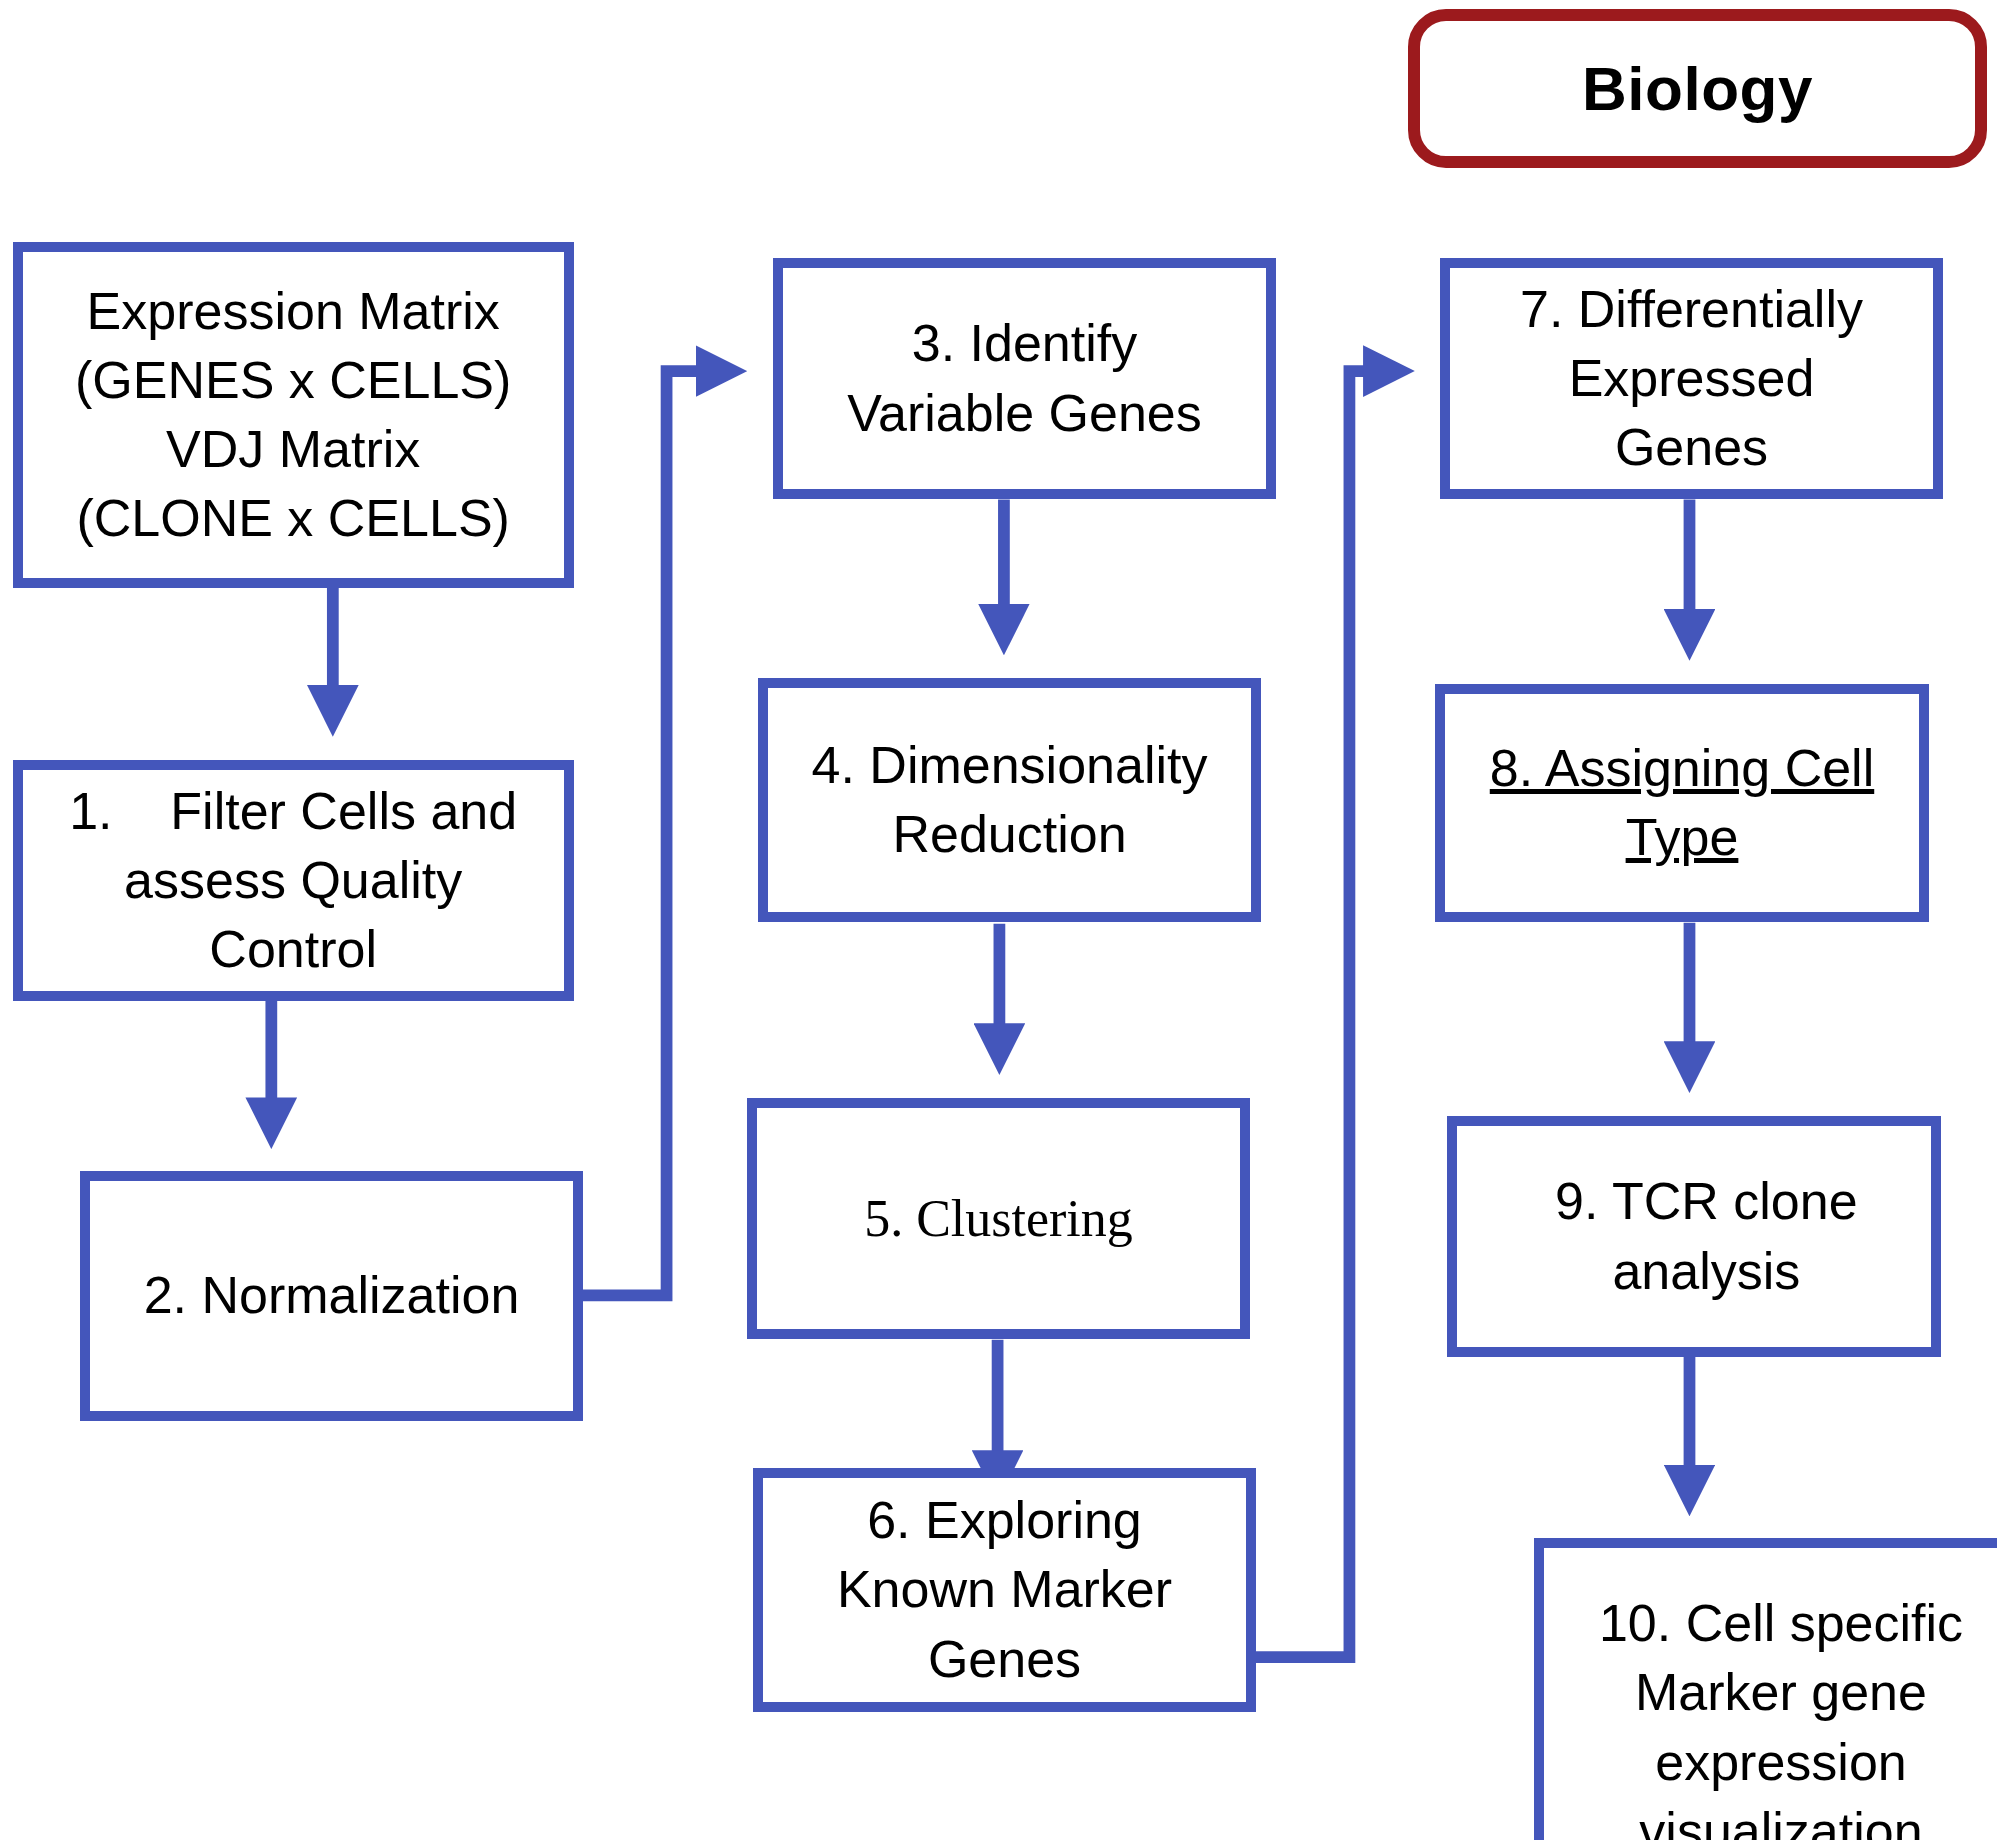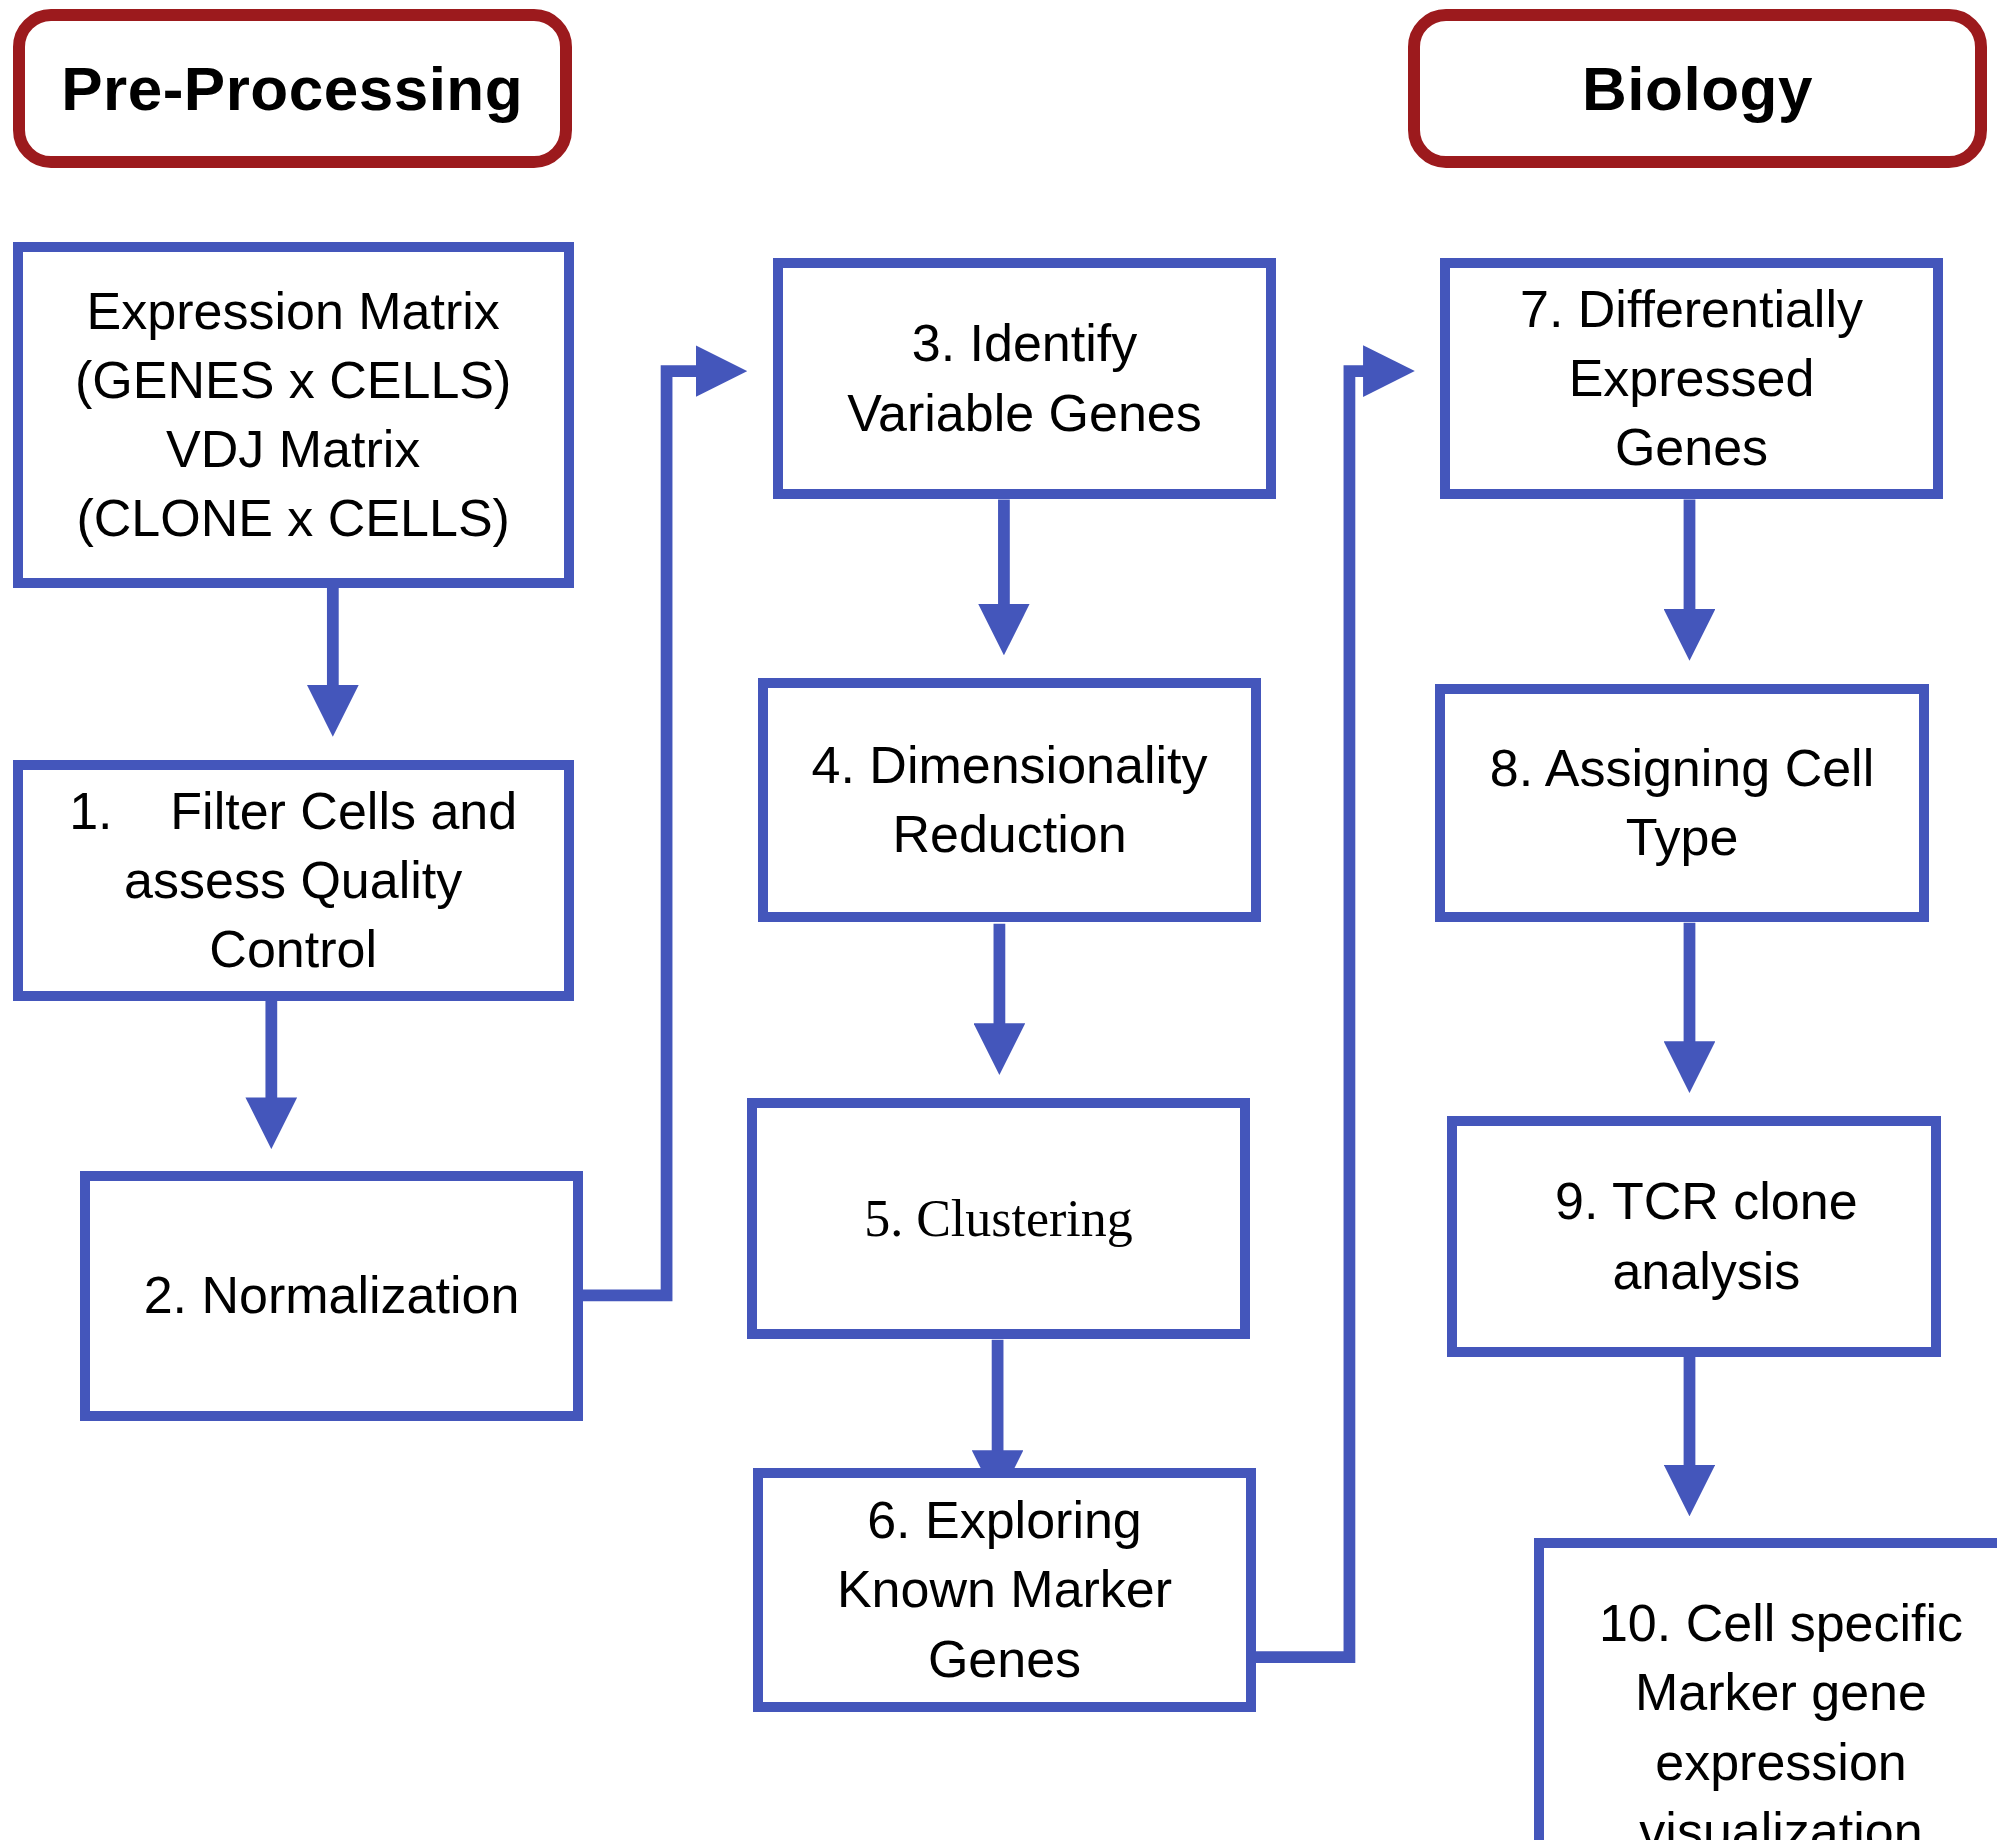--- a/index.html
+++ b/index.html
@@ -88,21 +88,20 @@
     <path class="flowline" marker-end="url(#ah)" d="M 1110 552 L 1110 710"></path>
     <path class="flowline" marker-end="url(#ah)" d="M 1105 1021 L 1105 1174"></path>
     <path class="flowline" marker-end="url(#ah)" d="M 1103 1481 L 1103 1646"></path>
     <path class="flowline" marker-end="url(#ah)" d="M 1386 1832 L 1492 1832 L 1492 410 L 1550 410"></path>
 
     <path class="flowline" marker-end="url(#ah)" d="M 1868 552 L 1868 716"></path>
     <path class="flowline" marker-end="url(#ah)" d="M 1868 1020 L 1868 1194"></path>
     <path class="flowline" marker-end="url(#ah)" d="M 1868 1500 L 1868 1662"></path>
   </svg>
 
-  <div class="header" style="left:12.7px; top:9px; width:559px; height:159px;">Pre-Processing</div>
   <div class="header" style="left:1408px; top:9px; width:579px; height:159px;">Biology</div>
 
   <div class="box" style="left:12.7px; top:242px; width:561px; height:346px;">Expression Matrix
 (GENES x CELLS)
 VDJ Matrix
 (CLONE x CELLS)</div>
   <div class="box" style="left:12.7px; top:760px; width:561px; height:241px;">1.    Filter Cells and
 assess Quality
 Control</div>
   <div class="box" style="left:80px; top:1171px; width:503px; height:250px;">2. Normalization</div>
@@ -112,21 +111,21 @@
   <div class="box" style="left:758px; top:678px; width:503px; height:244px;">4. Dimensionality
 Reduction</div>
   <div class="box" style="left:747px; top:1098px; width:503px; height:241px;font-family:Liberation Serif, serif;">5. Clustering</div>
   <div class="box" style="left:753px; top:1468px; width:503px; height:244px;">6. Exploring
 Known Marker
 Genes</div>
 
   <div class="box" style="left:1440px; top:258px; width:503px; height:241px;">7. Differentially
 Expressed
 Genes</div>
-  <div class="box" style="left:1435px; top:684px; width:494px; height:238px;">8. Assigning Cell
+  <div class="box" style="left:1435px; top:684px; width:494px; height:238px;text-decoration:underline;">8. Assigning Cell
 Type</div>
   <div class="box" style="left:1447px; top:1116px; width:494px; height:241px;padding-left:41px;">9. TCR clone
 analysis</div>
   <div class="box" style="left:1534px; top:1538px; width:494px; height:379px;">10. Cell specific
 Marker gene
 expression
 visualization</div>
 
 </div>
 

